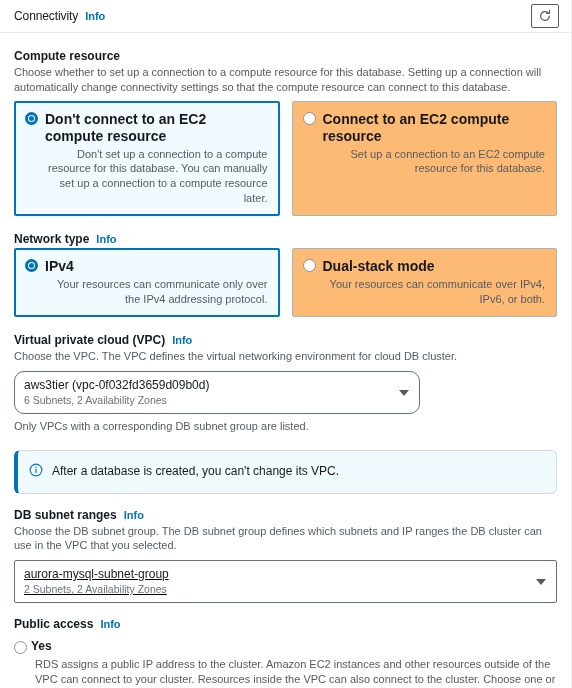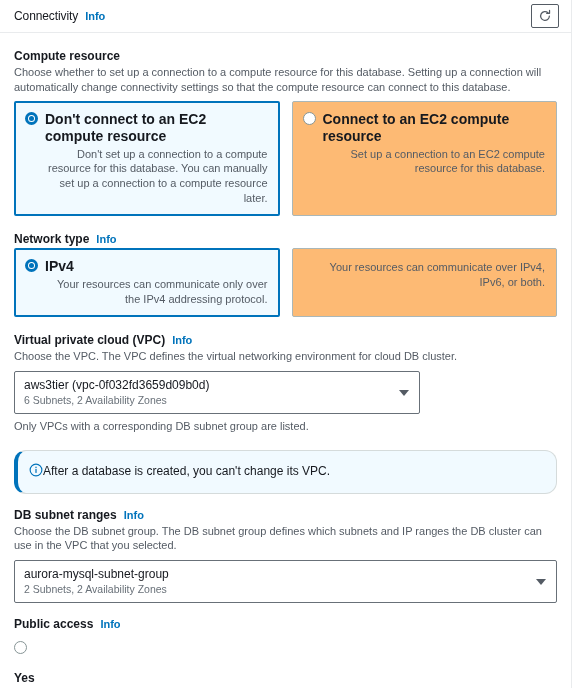--- a/index.html
+++ b/index.html
@@ -173,49 +173,49 @@
   }
   .caret {
     position: absolute;
     right: 10px; top: 50%;
     transform: translateY(-50%);
     width: 0; height: 0;
     border-left: 5px solid transparent;
     border-right: 5px solid transparent;
     border-top: 6px solid #545b64;
   }
-  .select-vpc { width: 406px; }
-  .select-full { width: 100%; }
+  .select-vpc { width: 406px; border-radius: 10px; }
+  .select-full { width: 100%; text-decoration: underline; }
 
   
   .alert {
     border: 1px solid #d5dbdb;
     border-left: 4px solid #0073bb;
     background: #f1faff;
-    border-radius: 12px;
+    border-radius: 6px;
     display: flex;
     align-items: center;
+    gap: 9px;
     padding: 12px 23px 12px 11px;
     margin: 16px 0 0 0;
   }
   .alert-text {
     font-size: 12px;
     color: #16191f;
     line-height: 1.3;
   }
   .info-circle { flex: 0 0 auto; }
 
   
   .radio-row {
     display: flex;
     align-items: flex-start;
-    gap: 17px;
+    gap: 4px;
     cursor: pointer;
     margin-top: 8px;
-    flex-direction: column;
   }
   .radio-row .radio { margin-top: 2px; }
   .radio-row-label {
     font-size: 12px;
     font-weight: bold;
     color: #16191f;
     line-height: 1.2;
   }
   .radio-row-desc {
     font-size: 11px;
@@ -282,20 +282,24 @@
         </div>
         <div class="tile-row">
           <div class="tile selected">
             <div class="tile-head">
               <span class="radio on"></span>
               <span class="tile-title">IPv4</span>
             </div>
             <div class="tile-desc">Your resources can communicate only over the IPv4 addressing protocol.</div>
           </div>
           <div class="tile">
+            <div class="tile-head">
+              <span class="radio"></span>
+              <span class="tile-title">Dual-stack mode</span>
+            </div>
             <div class="tile-desc">Your resources can communicate over IPv4, IPv6, or both.</div>
           </div>
         </div>
       </div>
 
       <div class="gap-lg"></div>
 
       <div class="field-block">
         <div class="field-label">
           <span>Virtual private cloud (VPC)</span>

